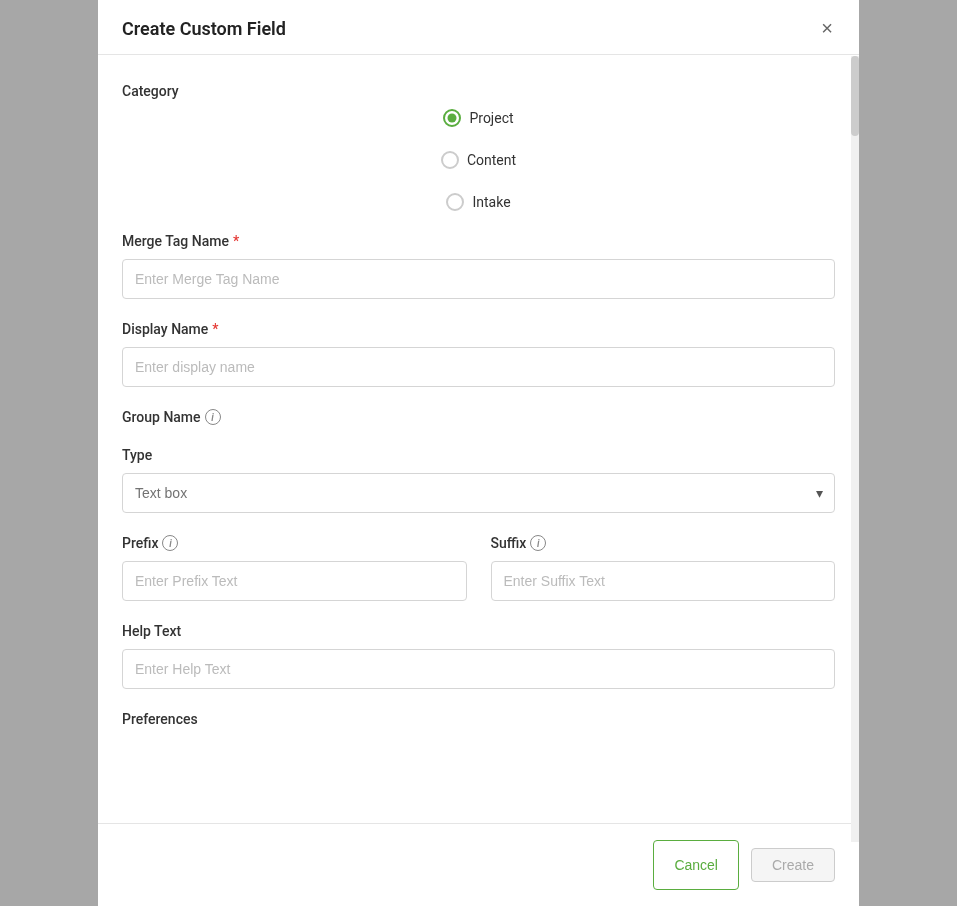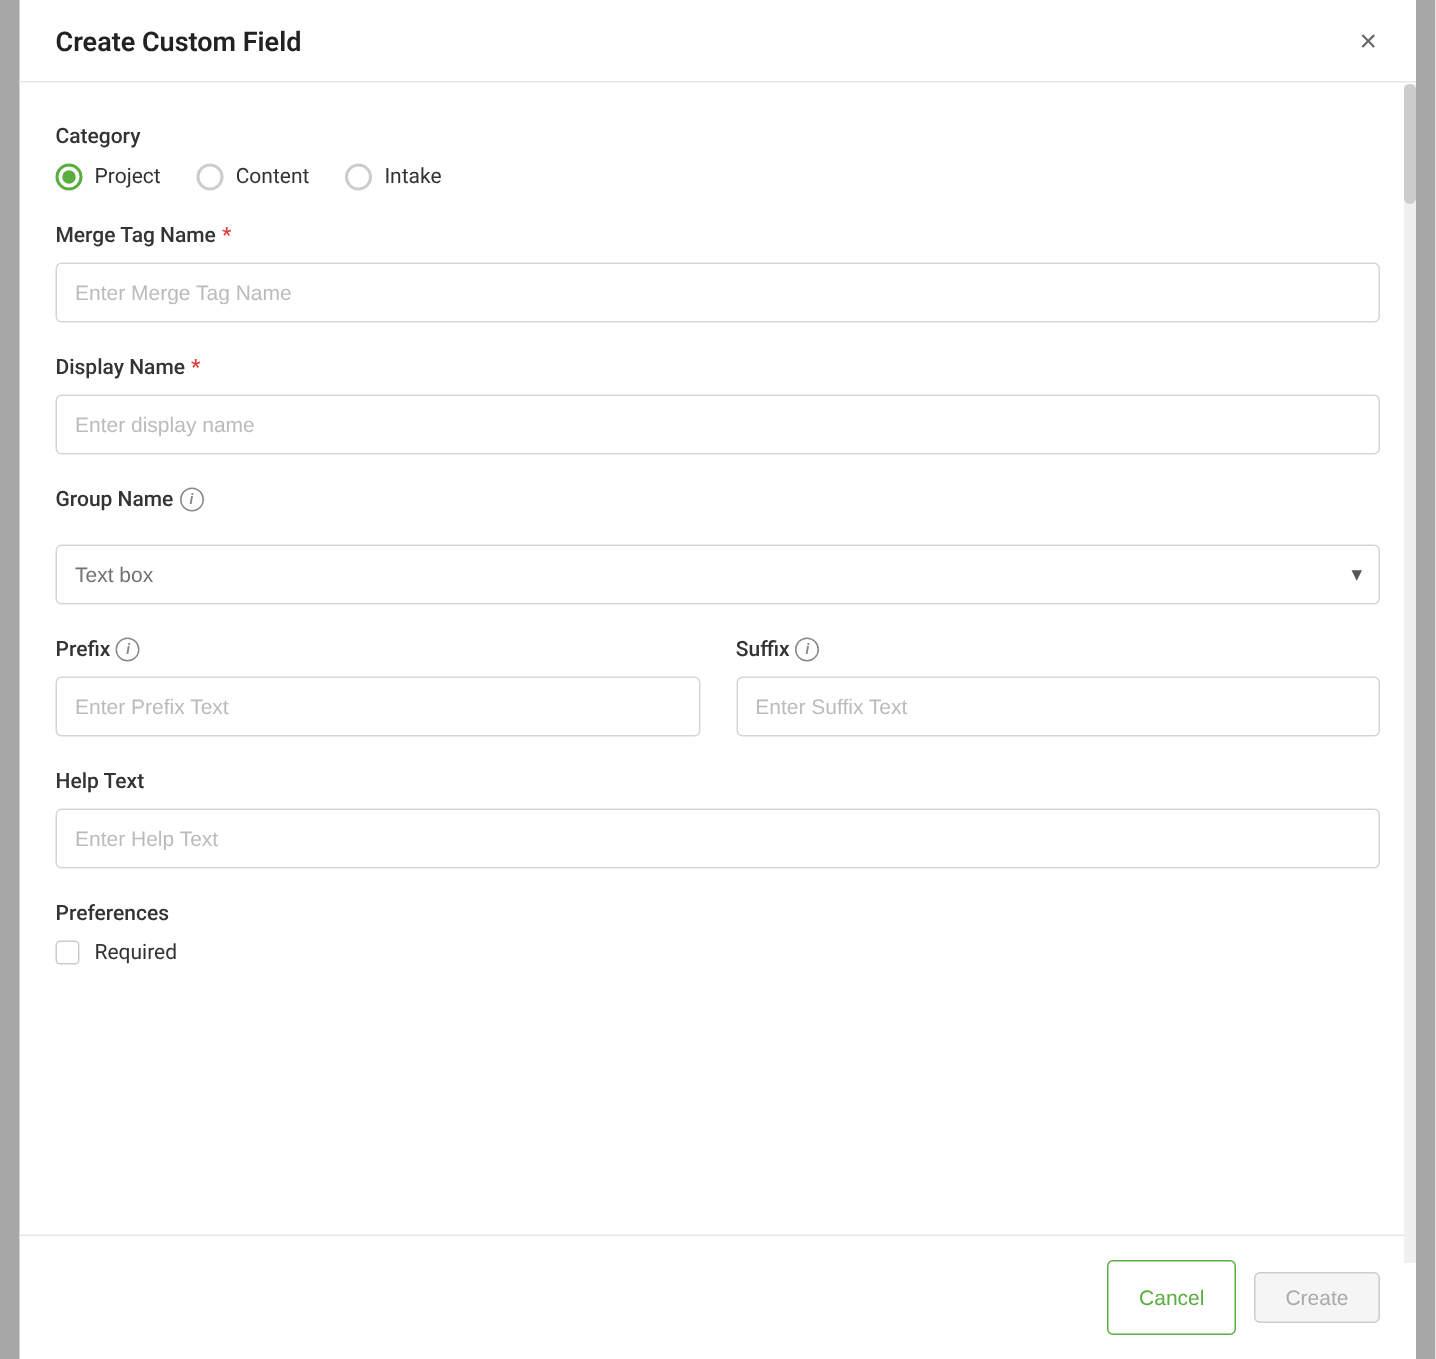--- a/index.html
+++ b/index.html
@@ -13,21 +13,21 @@
     }
     .modal-overlay {
       width: 957px;
       height: 906px;
       background: rgba(0,0,0,0.3);
       display: flex;
       align-items: center;
       justify-content: center;
     }
     .modal {
-      width: 931px;
+      width: 761px;
       height: 906px;
       background: #fff;
       display: flex;
       flex-direction: column;
       position: relative;
     }
     .modal-header {
       display: flex;
       align-items: center;
       justify-content: space-between;
@@ -80,20 +80,21 @@
       font-size: 10px;
       color: #888;
       cursor: help;
       font-style: italic;
       font-weight: 600;
     }
     .radio-group {
       display: flex;
       align-items: center;
       gap: 24px;
+      flex-direction: column;
     }
     .radio-label {
       display: flex;
       align-items: center;
       gap: 8px;
       font-size: 14px;
       color: #333;
       cursor: pointer;
     }
     .radio-input {
@@ -285,20 +286,21 @@
 
       <div class="section">
         <div class="section-label">
           <span>Group Name</span>
           <span class="info-icon">i</span>
         </div>
       </div>
 
 
       <div class="section">
+        <div class="section-label">Type</div>
         <div class="select-wrapper">
           <select class="select-input">
             <option>Text box</option>
           </select>
           <span class="select-arrow">▾</span>
         </div>
       </div>
 
       <div class="section prefix-suffix-row">
         <div class="prefix-suffix-col">
@@ -317,24 +319,20 @@
         </div>
       </div>
 
       <div class="section">
         <div class="section-label">Help Text</div>
         <input type="text" class="text-input" placeholder="Enter Help Text" style="">
       </div>
 
       <div class="section">
         <div class="section-label">Preferences</div>
-        <label class="checkbox-label">
-          <input type="checkbox" class="checkbox-input" style="">
-          <span>Required</span>
-        </label>
       </div>
 
     </div>
 
     <div class="modal-footer">
       <button class="btn-cancel">Cancel</button>
       <button class="btn-create">Create</button>
     </div>
 
     <div class="scrollbar-track">

